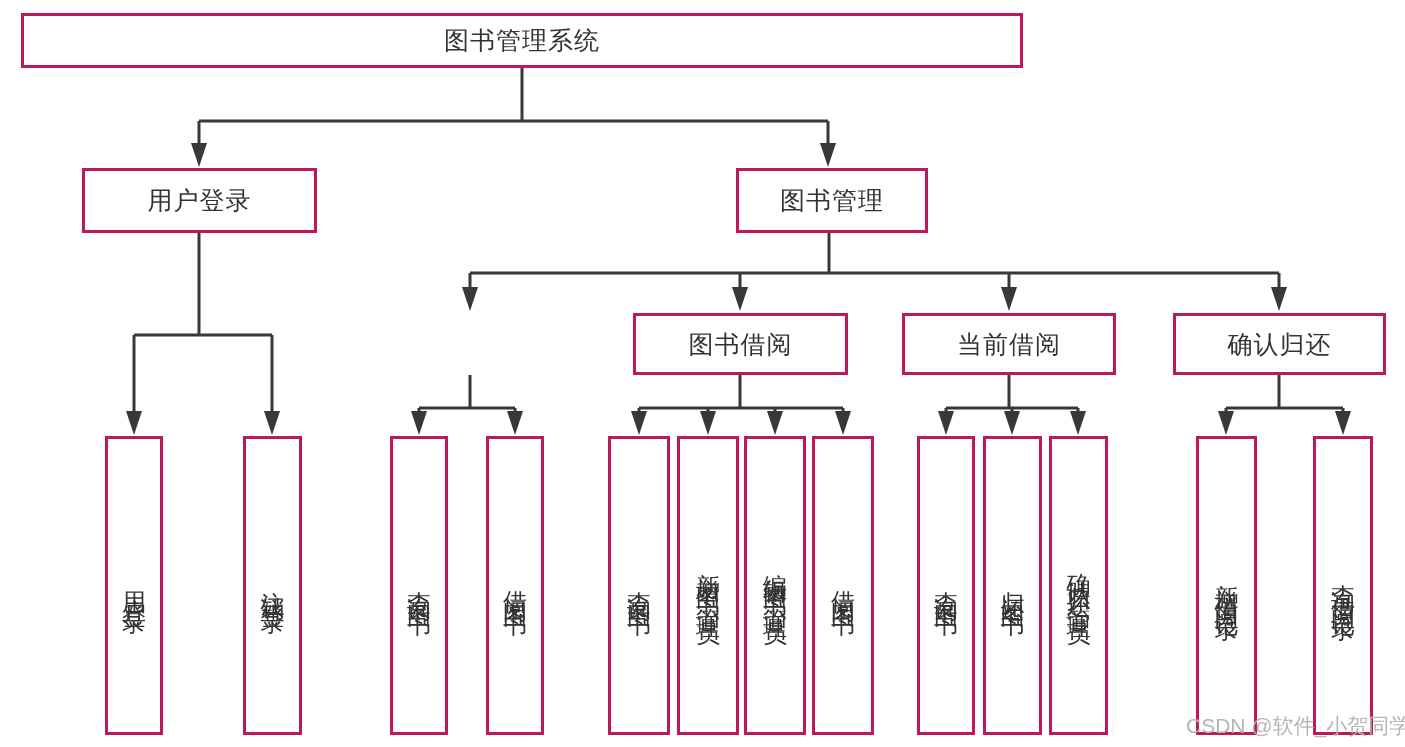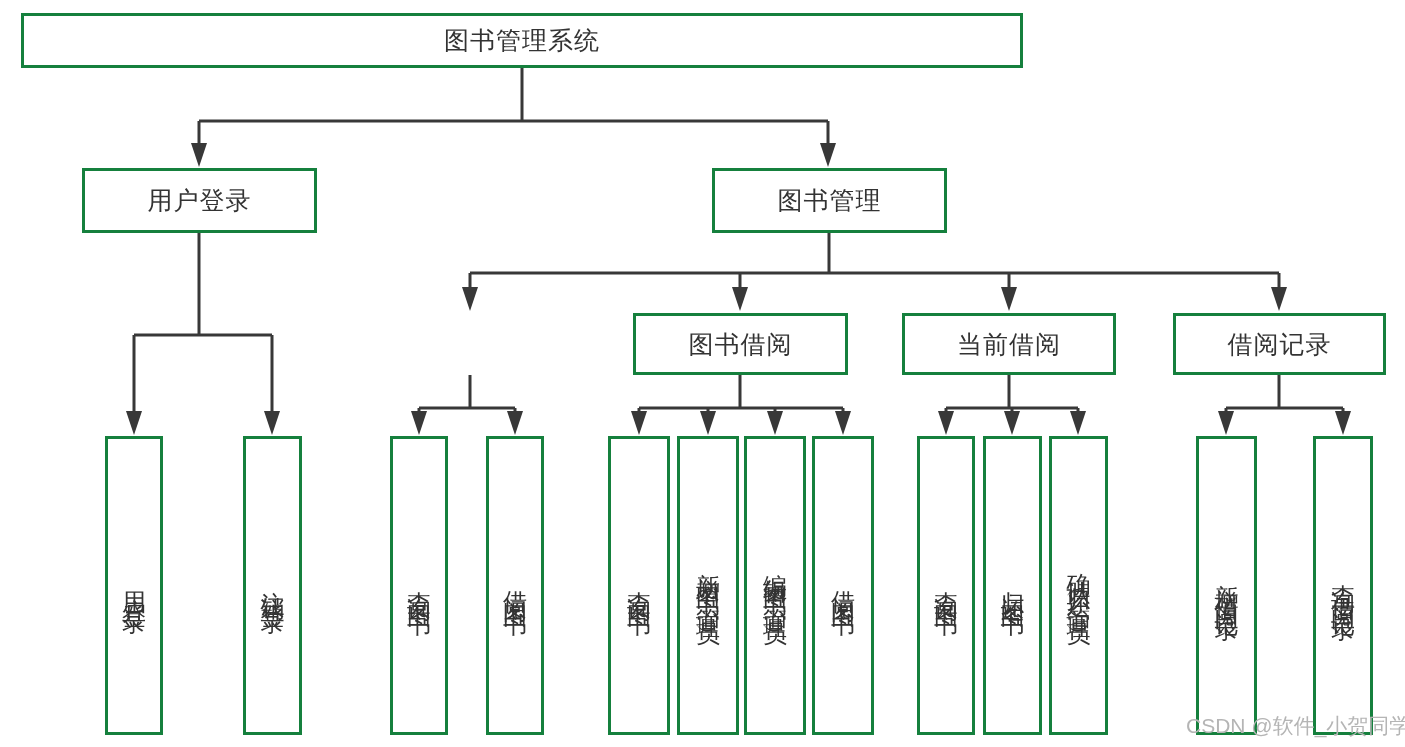--- a/index.html
+++ b/index.html
@@ -27,21 +27,21 @@
     stroke-width: 3;
   }
   .ahead {
     fill: #383838;
     stroke: none;
   }
   .hbox, .vbox {
     position: absolute;
     box-sizing: border-box;
     background: #ffffff;
-    border: 3px solid #15803d;
+    border: 3px solid #be185d;
     display: flex;
     align-items: center;
     justify-content: center;
   }
   .hlabel {
     color: #333333;
     font-size: 25px;
     letter-spacing: 1px;
     white-space: nowrap;
   }
@@ -106,32 +106,32 @@
     <use href="#ah" x="1343" y="435"></use>
   </svg>
 
   <div class="hbox" style="left:21px;top:13px;width:1002px;height:55px">
     <span class="hlabel">图书管理系统</span>
   </div>
 
   <div class="hbox" style="left:82px;top:168px;width:235px;height:65px">
     <span class="hlabel">用户登录</span>
   </div>
-  <div class="hbox" style="left:712px;top:168px;width:235px;height:65px">
+  <div class="hbox" style="left:736px;top:168px;width:192px;height:65px">
     <span class="hlabel">图书管理</span>
   </div>
 
   <div class="hbox" style="left:633px;top:313px;width:215px;height:62px">
     <span class="hlabel">图书借阅</span>
   </div>
   <div class="hbox" style="left:902px;top:313px;width:214px;height:62px">
     <span class="hlabel">当前借阅</span>
   </div>
   <div class="hbox" style="left:1173px;top:313px;width:213px;height:62px">
-    <span class="hlabel">借阅记录</span>
+    <span class="hlabel">确认归还</span>
   </div>
 
   <div class="vbox" style="left:105px;width:58px">
     <span class="vlabel">用户登录</span>
   </div>
   <div class="vbox" style="left:243px;width:59px">
     <span class="vlabel">注销登录</span>
   </div>
 
   <div class="vbox" style="left:390px;width:58px">

